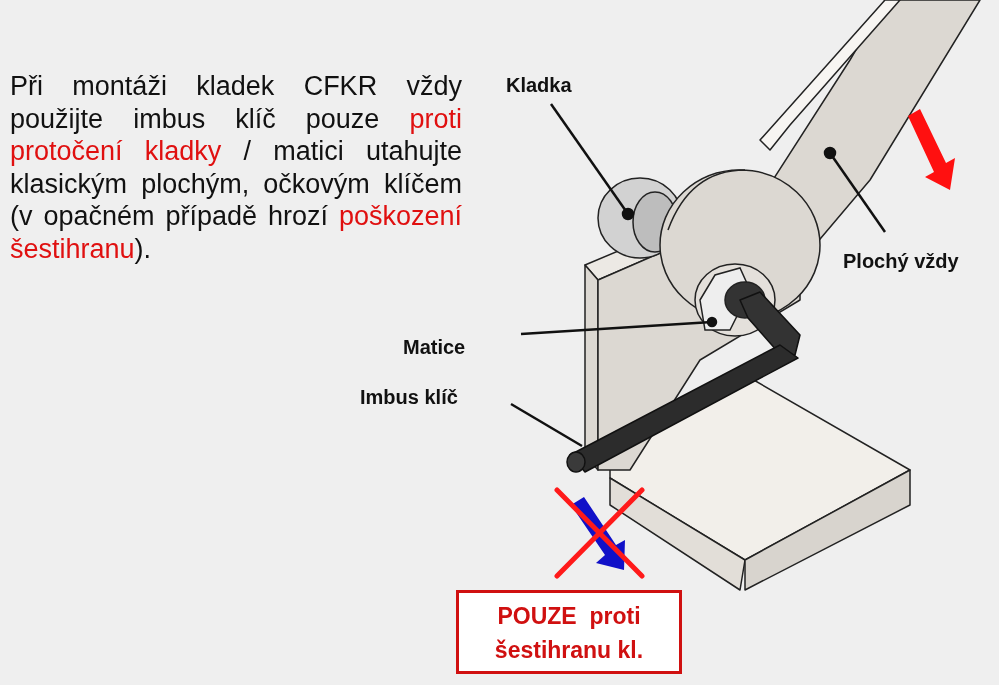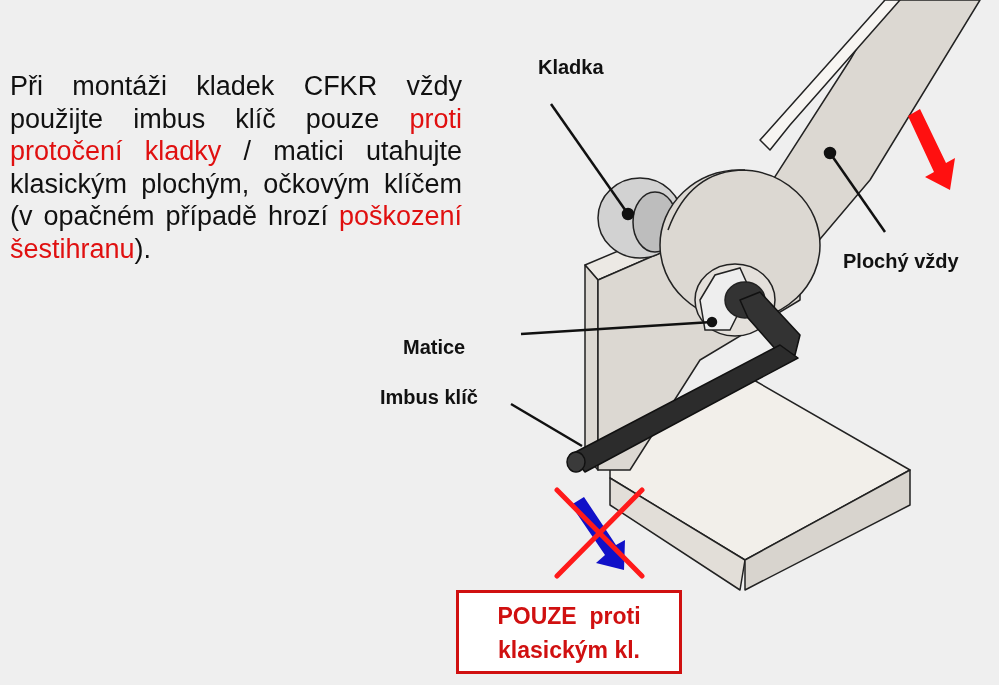--- a/index.html
+++ b/index.html
@@ -76,21 +76,21 @@
   <g>
     <polygon points="571,505 584,497 616,545 625,540 624,570 596,563 605,555" fill="#1010c8"></polygon>
   </g>
 
   <g stroke="#ff1a1a" stroke-width="5" stroke-linecap="round">
     <line x1="557" y1="490" x2="642" y2="576"></line>
     <line x1="642" y1="490" x2="557" y2="576"></line>
   </g>
 </svg>
 
-<div class="label" style="left:506px; top:56px;margin-left:32px;">Kladka</div>
+<div class="label" style="left:506px; top:74px;">Kladka</div>
 <div class="label" style="left:843px; top:250px;">Plochý vždy</div>
 <div class="label" style="left:403px; top:336px;">Matice</div>
-<div class="label" style="left:380px; top:386px;">Imbus klíč</div>
+<div class="label" style="left:360px; top:386px;">Imbus klíč</div>
 
 <div class="note">
   <div style="white-space:pre;">POUZE  proti</div>
-  <div>klasickým kl.</div>
+  <div>šestihranu kl.</div>
 </div>
 
 </body></html>

